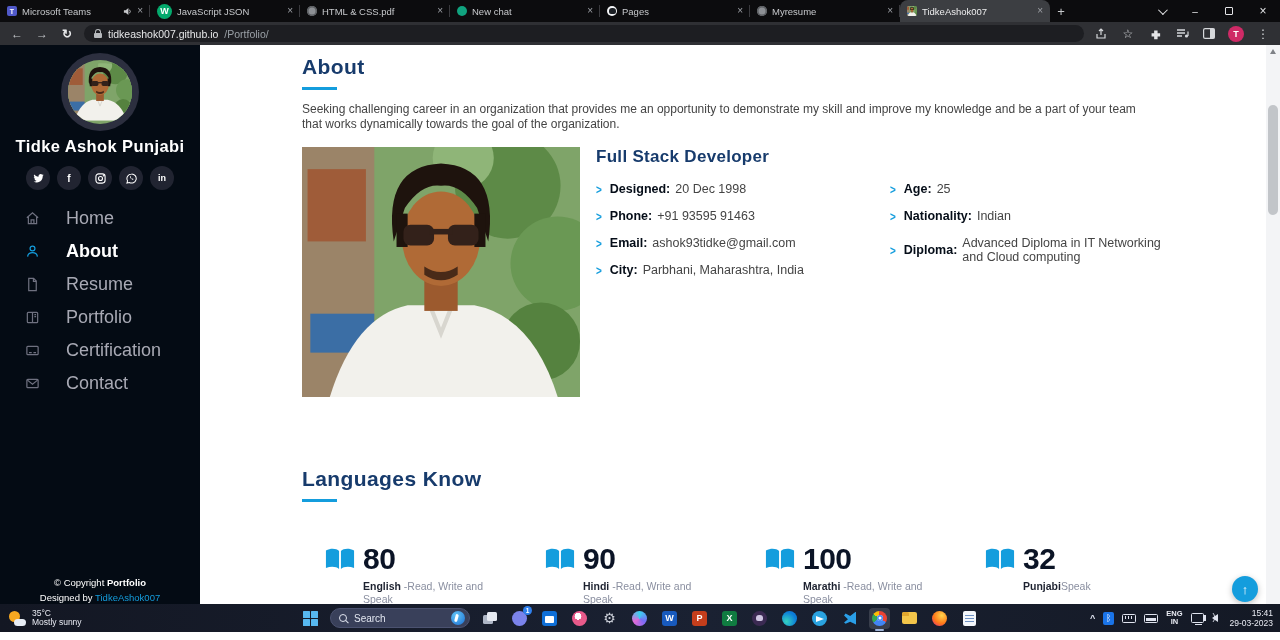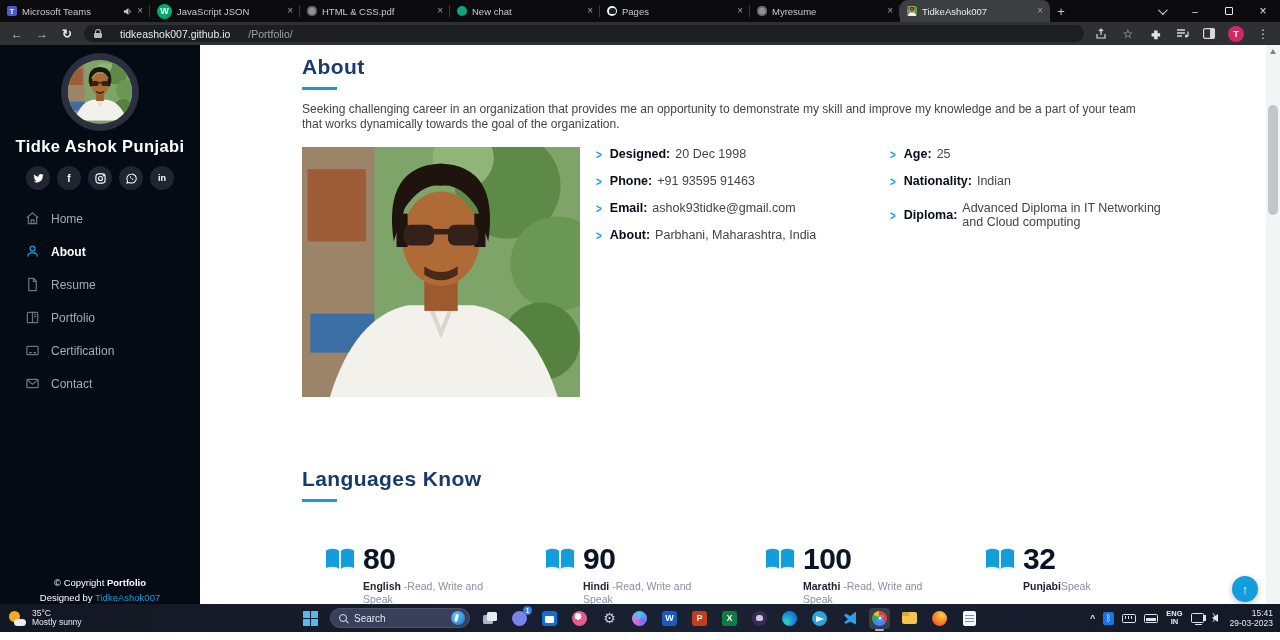--- a/index.html
+++ b/index.html
@@ -17,21 +17,21 @@
   .fava{width:10px;height:10px;border-radius:2px;display:flex;align-items:center;justify-content:center;font-size:7px;font-weight:bold;color:#fff;flex-shrink:0;overflow:hidden;}
   .newtab{width:22px;height:22px;color:#c7c9cc;font-size:13px;display:flex;align-items:center;justify-content:center;}
   .strip-space{flex:1;}
   .winctl{display:flex;align-items:center;height:22px;}
   .winctl .wbtn{width:34px;height:22px;display:flex;align-items:center;justify-content:center;color:#e3e4e6;font-size:10px;}
   .restore-box{width:8px;height:8px;border:1px solid #e3e4e6;border-radius:1px;}
   .chev-dn{width:7px;height:7px;border-right:1.4px solid #e3e4e6;border-bottom:1.4px solid #e3e4e6;transform:rotate(45deg) translateY(-2px);}
 
   .toolbar{position:absolute;top:22px;left:0;right:0;height:23px;background:#2f3034;display:flex;align-items:center;padding:0 9px;gap:9px;}
   .nav-ic{color:#c5c7cb;font-size:12px;width:16px;text-align:center;}
-  .urlpill{flex:1;height:17px;background:#1d1e22;border-radius:9px;display:flex;align-items:center;padding:0 10px;gap:18px;font-size:10.5px;min-width:0;}
+  .urlpill{flex:1;height:17px;background:#1d1e22;border-radius:9px;display:flex;align-items:center;padding:0 10px;gap:6px;font-size:10.5px;min-width:0;}
   .lock{width:8px;height:9px;position:relative;flex-shrink:0;}
   .lock:before{content:"";position:absolute;left:1px;right:1px;top:0;height:5px;border:1px solid #b7babe;border-bottom:none;border-radius:3px 3px 0 0;}
   .lock:after{content:"";position:absolute;left:0;right:0;top:3.5px;bottom:0;background:#b7babe;border-radius:1px;}
   .u-domain{color:#e6e7e9;white-space:nowrap;}
   .u-path{color:#9aa0a6;white-space:nowrap;}
   .tb-right{display:flex;align-items:center;gap:11px;}
   .tb-ic{color:#d6d8db;font-size:12px;display:flex;align-items:center;justify-content:center;width:16px;height:16px;}
   .avatar-sm{width:16px;height:16px;border-radius:50%;background:#cf2a66;color:#fff;font-size:9px;font-weight:bold;display:flex;align-items:center;justify-content:center;}
 
   
@@ -39,21 +39,21 @@
 
   
   .sidebar{width:200px;flex-shrink:0;background:#040b14;position:relative;}
   .avatar-ring{width:78px;height:78px;border-radius:50%;background:#2c2f3f;margin:8px auto 0;display:flex;align-items:center;justify-content:center;}
   .avatar-ph{width:64px;height:64px;border-radius:50%;overflow:hidden;background:#7fa469;}
   .avatar-ph svg{display:block;width:100%;height:100%;}
   .side-name{margin-top:6px;text-align:center;color:#fff;font-size:16.5px;font-weight:bold;letter-spacing:.4px;}
   .socials{margin-top:10px;display:flex;justify-content:center;gap:7px;}
   .soc{width:24px;height:24px;border-radius:50%;background:#212431;color:#fff;display:flex;align-items:center;justify-content:center;font-size:10px;font-weight:bold;}
   .nav{margin-top:12px;padding-left:25px;}
-  .nav-item{display:flex;align-items:center;gap:11px;height:33px;color:#a8a9b4;font-size:12px;cursor:pointer;}
+  .nav-item{display:flex;align-items:center;gap:26px;height:33px;color:#a8a9b4;font-size:18px;cursor:pointer;}
   .nav-item svg{stroke:#6f7180;fill:none;stroke-width:1.3;flex-shrink:0;}
   .nav-item.active{color:#fff;font-weight:bold;}
   .nav-item.active svg{stroke:#149ddd;}
   .side-foot{position:absolute;bottom:7px;left:0;right:0;text-align:center;color:#fff;font-size:9.5px;line-height:15px;}
   .side-foot b{font-weight:bold;}
   .foot-link{color:#149ddd;cursor:pointer;}
 
   
   .content{flex:1;padding:10px 0 0 102px;position:relative;min-width:0;}
   .sec-title{font-size:21px;line-height:24px;font-weight:bold;color:#173b6c;letter-spacing:.4px;}
@@ -367,40 +367,41 @@
       <div class="sec-line"></div>
       <p class="intro">Seeking challenging career in an organization that provides me an opportunity to demonstrate my skill and improve my knowledge and be a part of your team that works dynamically towards the goal of the organization.</p>
 
       <div class="about-row">
         <div class="photo">
           <svg viewBox="0 0 100 90" preserveAspectRatio="xMidYMid slice">
               <use href="#portrait"></use>
             </svg>
         </div>
         <div class="about-right">
+          <h3 class="role">Full Stack Developer</h3>
           <div class="info-cols">
             <div class="icol-l">
               <div class="irow">
                 <span class="chev">&gt;</span>
                 <span class="ilabel">Designed:</span>
                 <span>20 Dec 1998</span>
               </div>
               <div class="irow">
                 <span class="chev">&gt;</span>
                 <span class="ilabel">Phone:</span>
                 <span>+91 93595 91463</span>
               </div>
               <div class="irow">
                 <span class="chev">&gt;</span>
                 <span class="ilabel">Email:</span>
                 <span>ashok93tidke@gmail.com</span>
               </div>
               <div class="irow">
                 <span class="chev">&gt;</span>
-                <span class="ilabel">About:</span>
+                <span class="ilabel">City:</span>
                 <span>Parbhani, Maharashtra, India</span>
               </div>
             </div>
             <div class="icol-r">
               <div class="irow">
                 <span class="chev">&gt;</span>
                 <span class="ilabel">Age:</span>
                 <span>25</span>
               </div>
               <div class="irow">

